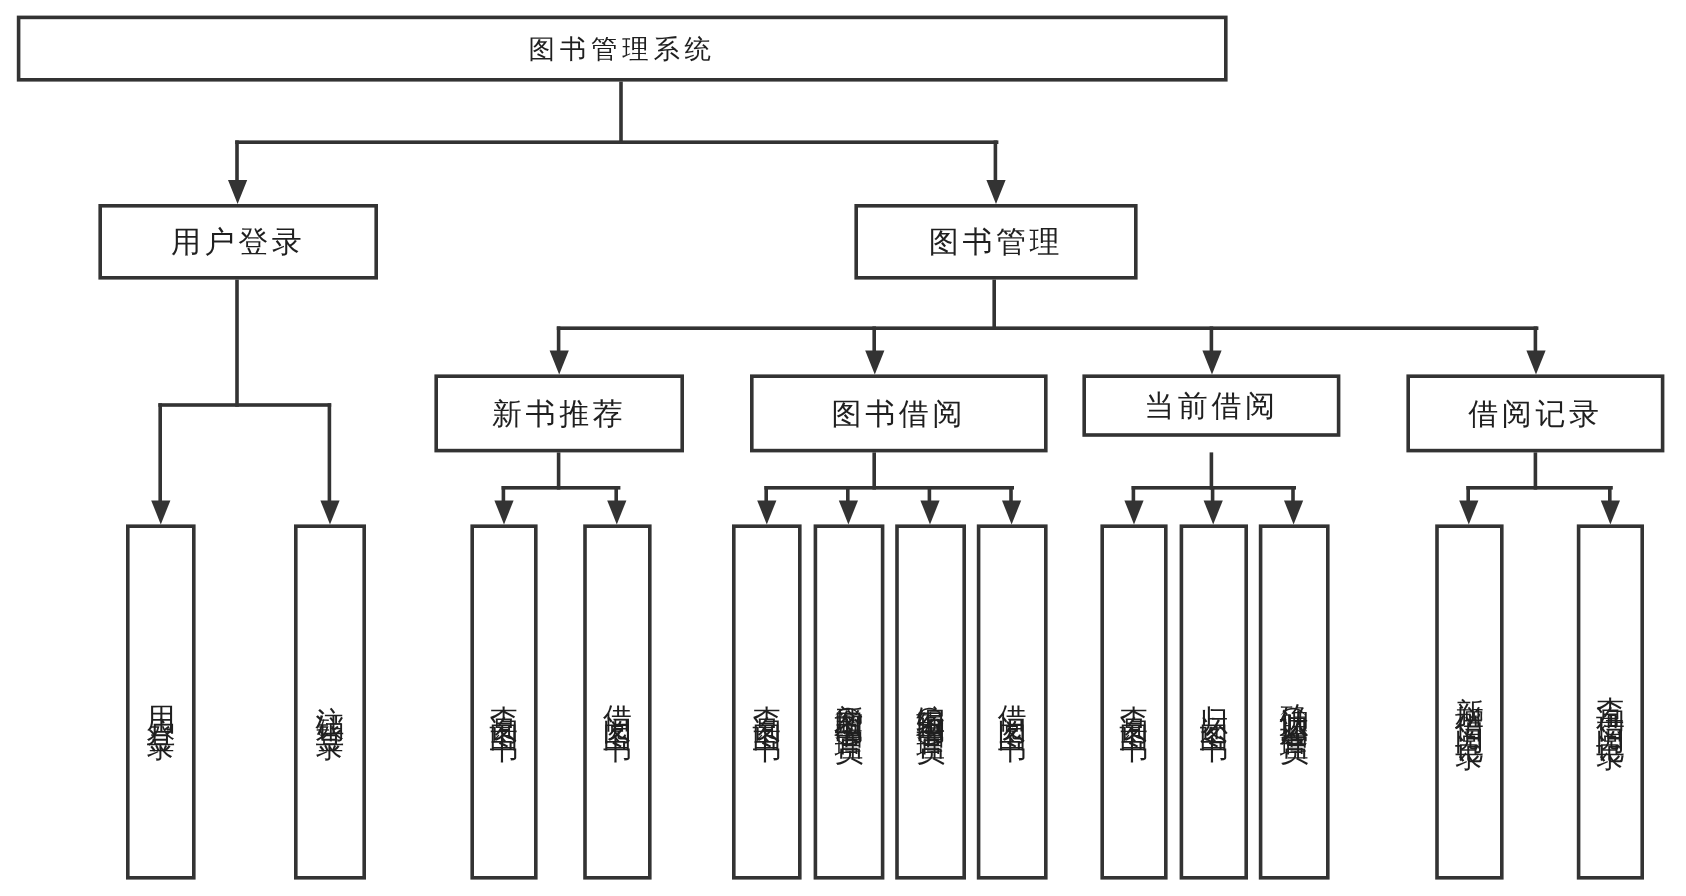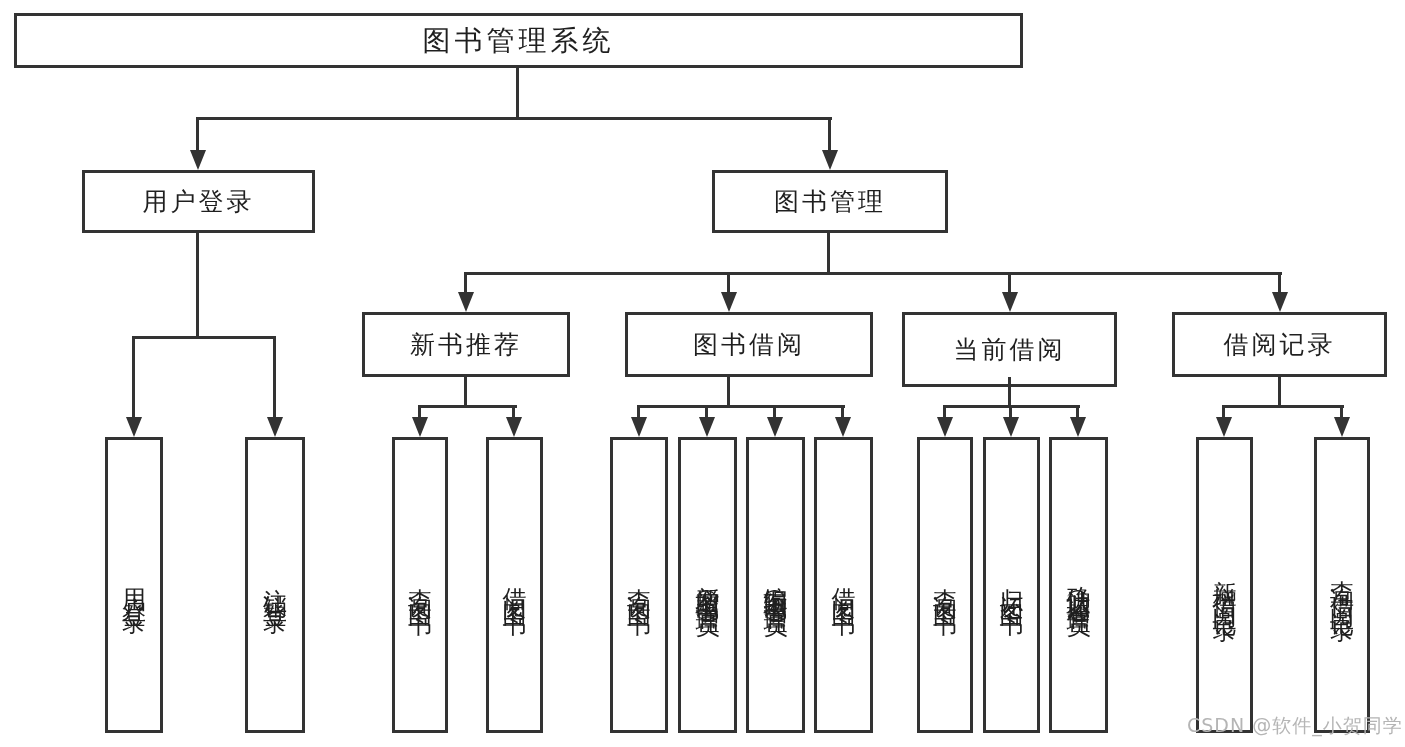--- a/index.html
+++ b/index.html
@@ -14,21 +14,21 @@
   .canvas{
     position:relative;width:1405px;height:747px;overflow:hidden;
     background:var(--background,#fff);
   }
   
   .box{
     position:absolute;background:#fff;border:3px solid var(--line,#333);
     display:flex;align-items:center;justify-content:center;
   }
   .hlabel{font-size:25px;letter-spacing:3px;white-space:nowrap;color:var(--text,#1f1f1f)}
-  .root .hlabel{font-size:28px;letter-spacing:4px}
+  .root .hlabel{font-size:22px;letter-spacing:4px}
   .vtext{
     writing-mode:vertical-rl;text-orientation:mixed;
     font-size:24px;letter-spacing:8px;line-height:1;color:var(--text,#1f1f1f);
     white-space:nowrap;
   }
   .leaf.long .vtext{letter-spacing:4px}
   
   .vl{position:absolute;width:3px;background:var(--line,#333)}
   .hl{position:absolute;height:3px;background:var(--line,#333)}
   .ah{
@@ -56,21 +56,21 @@
   <div class="box" style="left:712px;top:170px;width:236px;height:63px">
     <span class="hlabel">图书管理</span>
   </div>
 
   <div class="box" style="left:362px;top:312px;width:208px;height:65px">
     <span class="hlabel">新书推荐</span>
   </div>
   <div class="box" style="left:625px;top:312px;width:248px;height:65px">
     <span class="hlabel">图书借阅</span>
   </div>
-  <div class="box" style="left:902px;top:312px;width:215px;height:75px">
+  <div class="box" style="left:902px;top:312px;width:215px;height:52px">
     <span class="hlabel">当前借阅</span>
   </div>
   <div class="box" style="left:1172px;top:312px;width:215px;height:65px">
     <span class="hlabel">借阅记录</span>
   </div>
 
   <div class="box leaf" style="left:105px;top:437px;width:58px;height:296px">
     <span class="vtext">用户登录</span>
   </div>
   <div class="box leaf" style="left:245px;top:437px;width:60px;height:296px">
@@ -166,15 +166,14 @@
   <i class="vl" style="left:1076px;top:405px;height:16px"></i>
   <i class="ah" style="left:1070px;top:417px"></i>
 
   <i class="vl" style="left:1278px;top:377px;height:31px"></i>
   <i class="hl" style="left:1222px;top:405px;width:122px"></i>
   <i class="vl" style="left:1222px;top:405px;height:16px"></i>
   <i class="ah" style="left:1216px;top:417px"></i>
   <i class="vl" style="left:1340px;top:405px;height:16px"></i>
   <i class="ah" style="left:1334px;top:417px"></i>
 
-  <div class="watermark">CSDN @软件_小贺同学</div>
 
 </div>
 
 </body></html>

